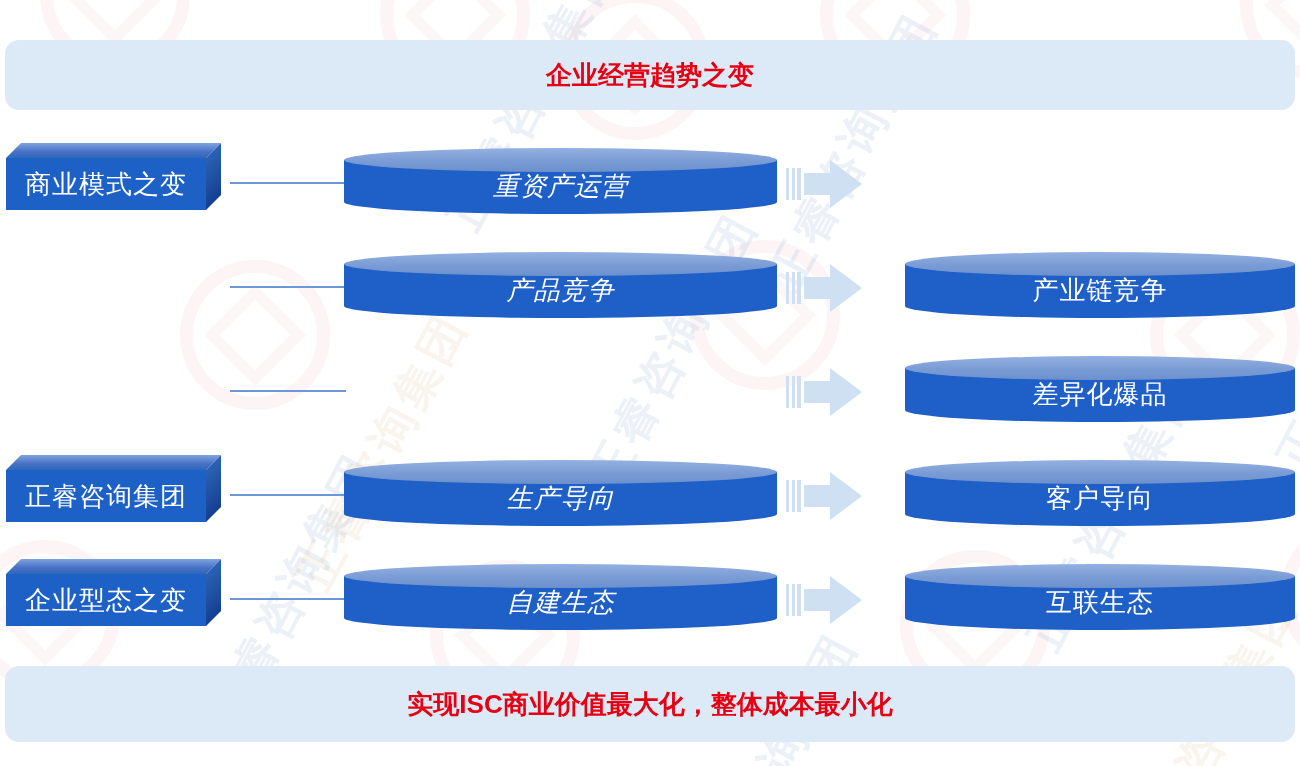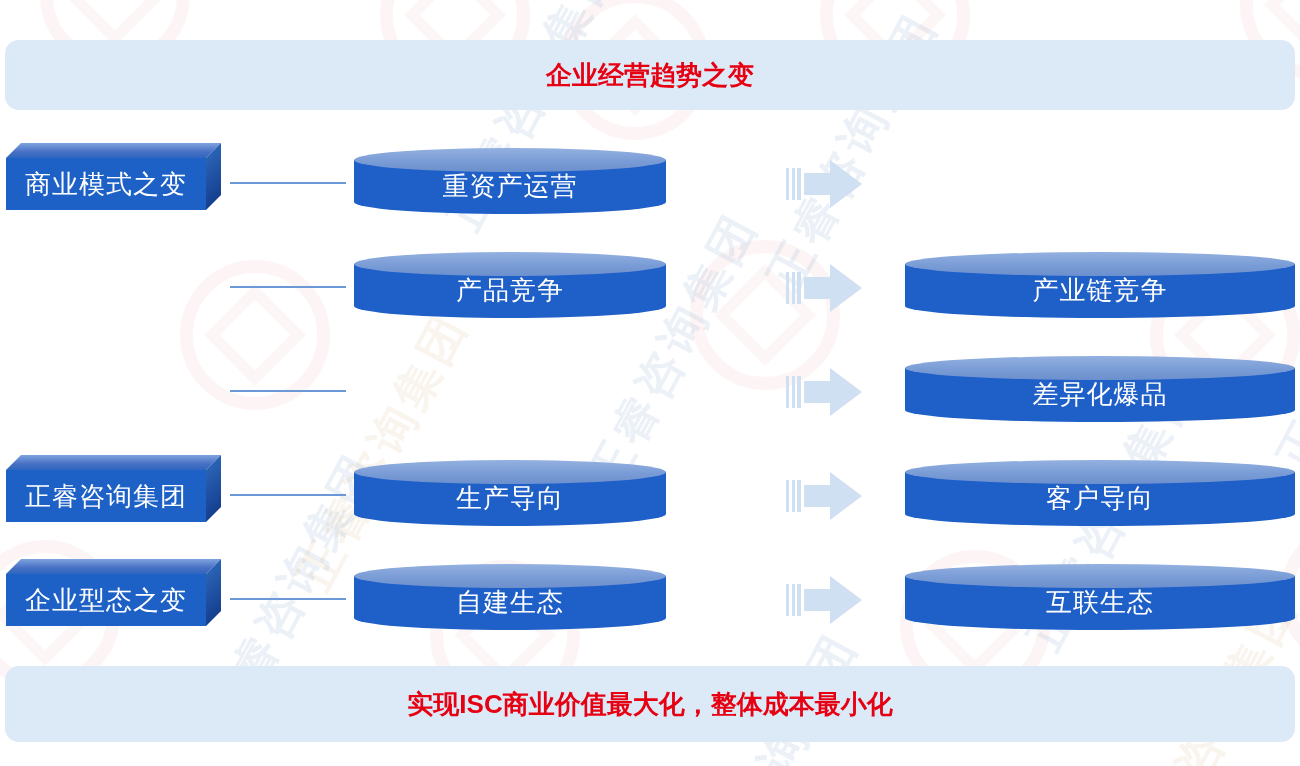--- a/index.html
+++ b/index.html
@@ -49,21 +49,21 @@
   .connector { position:absolute; left:230px; top:24px; width:116px; height:2px;
                background:#6d98d8; }
 
   
   .cyl { position:absolute; top:2px; height:42px; background:#1e5fc8; }
   .cyl::before { content:""; position:absolute; left:0; right:0; top:-12px; height:24px;
                  border-radius:50%; z-index:1;
                  background:linear-gradient(180deg,#93b0e0 0%,#7a9cd6 55%,#6c90cd 100%); }
   .cyl::after  { content:""; position:absolute; left:0; right:0; bottom:-12px; height:24px;
                  border-radius:50%; background:#1e5fc8; }
-  .cyl-mid   { left:354px; width:312px; }
+  .cyl-mid   { left:344px; width:433px;font-style:italic; }
   .cyl-right { left:905px; width:390px; }
   .cyl-label { position:absolute; left:0; right:0; top:0; height:52px; z-index:2;
                display:flex; align-items:center; justify-content:center;
                color:#ffffff; font-size:26px; font-weight:500; letter-spacing:1px; }
 
   
   .arrow { position:absolute; left:786px; top:-2px; width:78px; height:56px; }
 </style>
 </head>
 <body>

